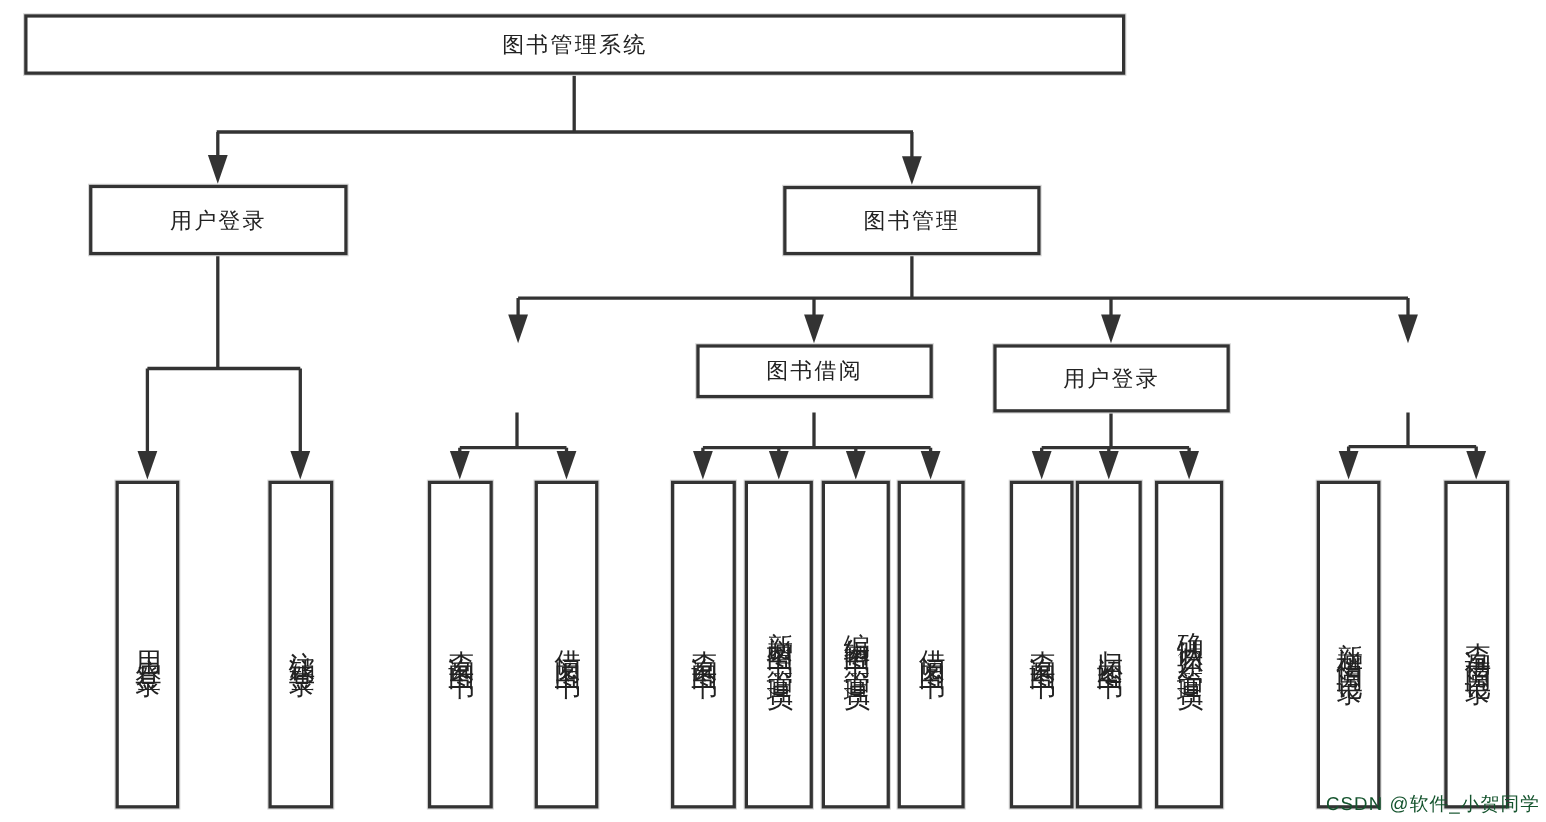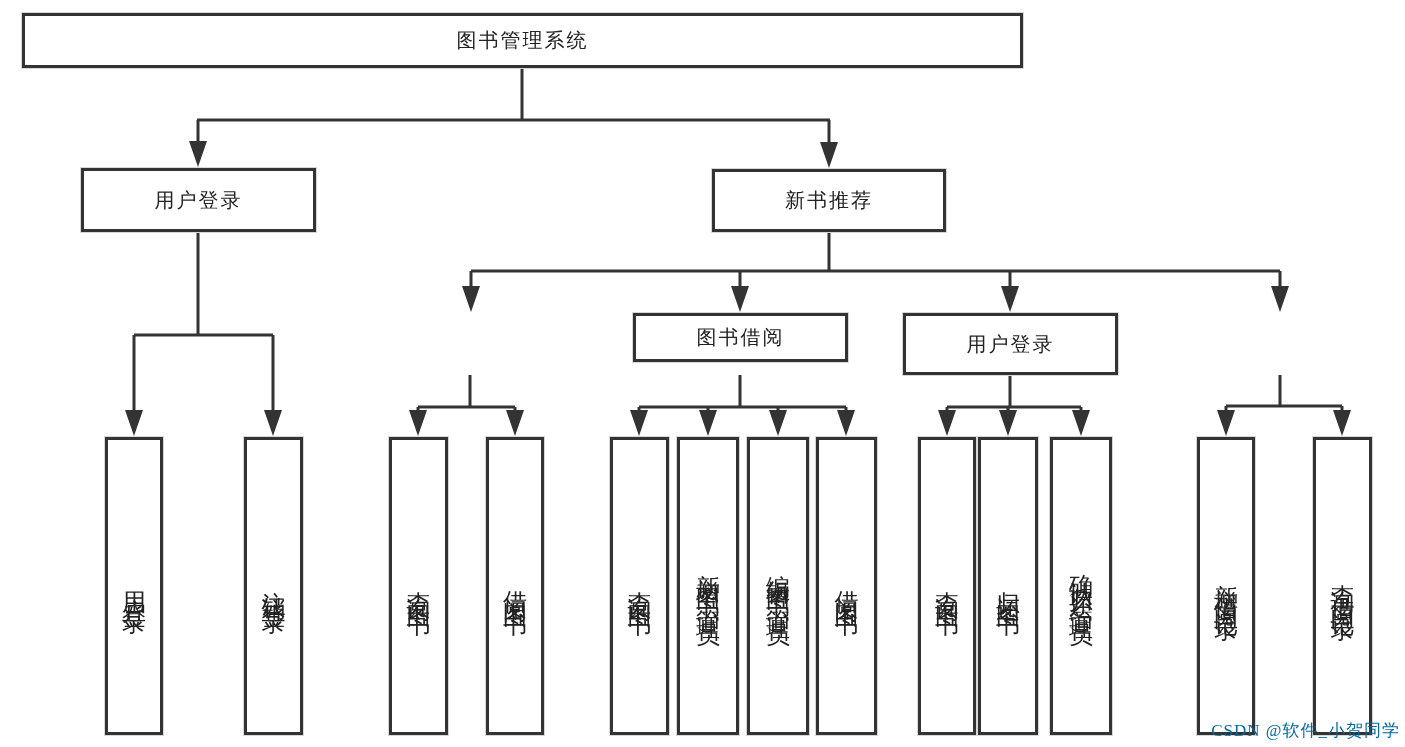--- a/index.html
+++ b/index.html
@@ -1,34 +1,34 @@
 <!DOCTYPE html>
 <html><head>
 <meta charset="utf-8">
 <style>
   html,body{margin:0;padding:0;background:#ffffff;}
   .canvas{
     position:relative;width:1405px;height:747px;background:#ffffff;overflow:hidden;
-    font-family:Liberation Serif, serif;color:#222222;
+    font-family:Liberation Sans, sans-serif;color:#222222;
   }
   .canvas svg{position:absolute;left:0;top:0;z-index:0;}
   .box{
     position:absolute;box-sizing:border-box;background:#ffffff;
     border:3px solid #333333;display:flex;align-items:center;justify-content:center;
     z-index:1;box-shadow:0 0 0 1px #d8d8d8;
   }
   .hlabel{font-size:20px;letter-spacing:2px;white-space:nowrap;}
   .vbox{top:437px;height:298px;}
   .vlabel{
     writing-mode:vertical-rl;text-orientation:mixed;
     font-size:24px;letter-spacing:7px;line-height:1;white-space:nowrap;
   }
   .watermark{
     position:absolute;right:5px;bottom:5px;z-index:6;
-    font-size:17px;color:#0369a1;letter-spacing:1px;white-space:nowrap;
+    font-size:17px;color:#14532d;letter-spacing:1px;white-space:nowrap;
   }
 </style>
 </head>
 <body>
 
 <div class="canvas">
 
   <svg width="1405" height="747" viewBox="0 0 1405 747">
     <g stroke="#333333" stroke-width="3" fill="none">
 
@@ -70,21 +70,21 @@
   </svg>
 
   <div class="box" style="left:22px;top:13px;width:1001px;height:55px">
     <span class="hlabel">图书管理系统</span>
   </div>
 
   <div class="box" style="left:81px;top:168px;width:235px;height:64px">
     <span class="hlabel">用户登录</span>
   </div>
   <div class="box" style="left:712px;top:169px;width:234px;height:63px">
-    <span class="hlabel">新书推荐</span>
+    <span class="hlabel">图书管理</span>
   </div>
 
   <div class="box" style="left:633px;top:313px;width:215px;height:49px">
     <span class="hlabel">图书借阅</span>
   </div>
   <div class="box" style="left:903px;top:313px;width:215px;height:62px">
     <span class="hlabel">用户登录</span>
   </div>
 
   <div class="box vbox" style="left:105px;width:58px">

